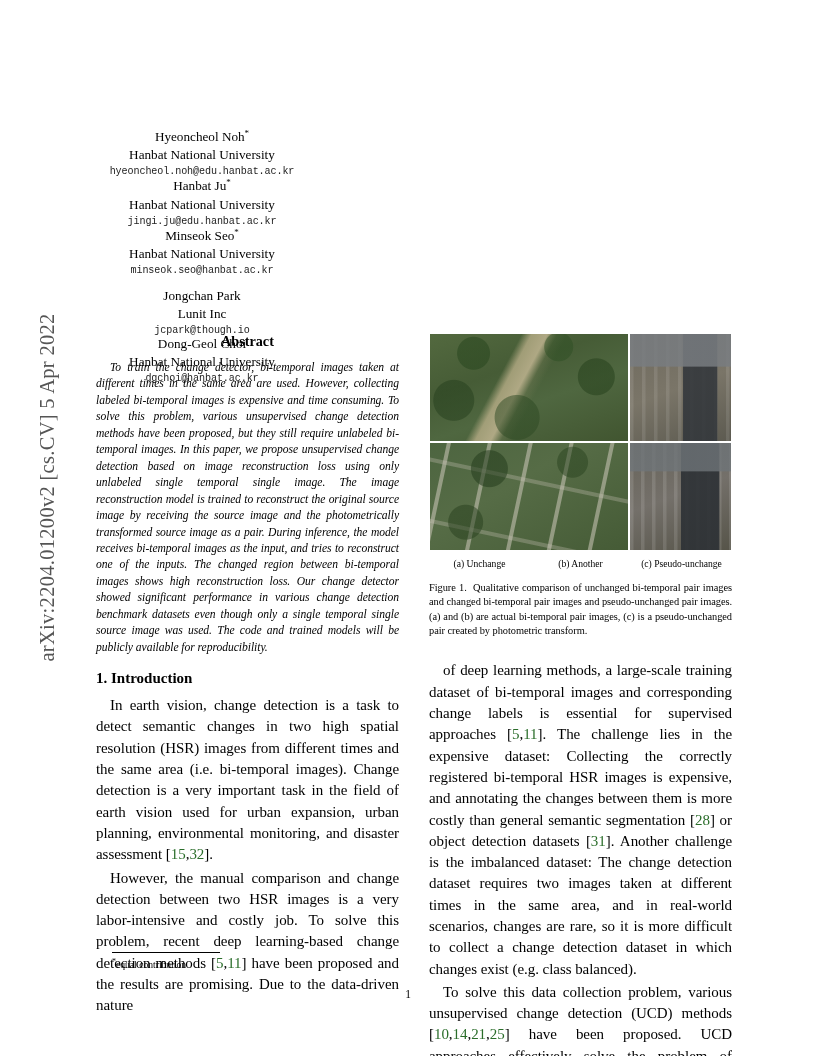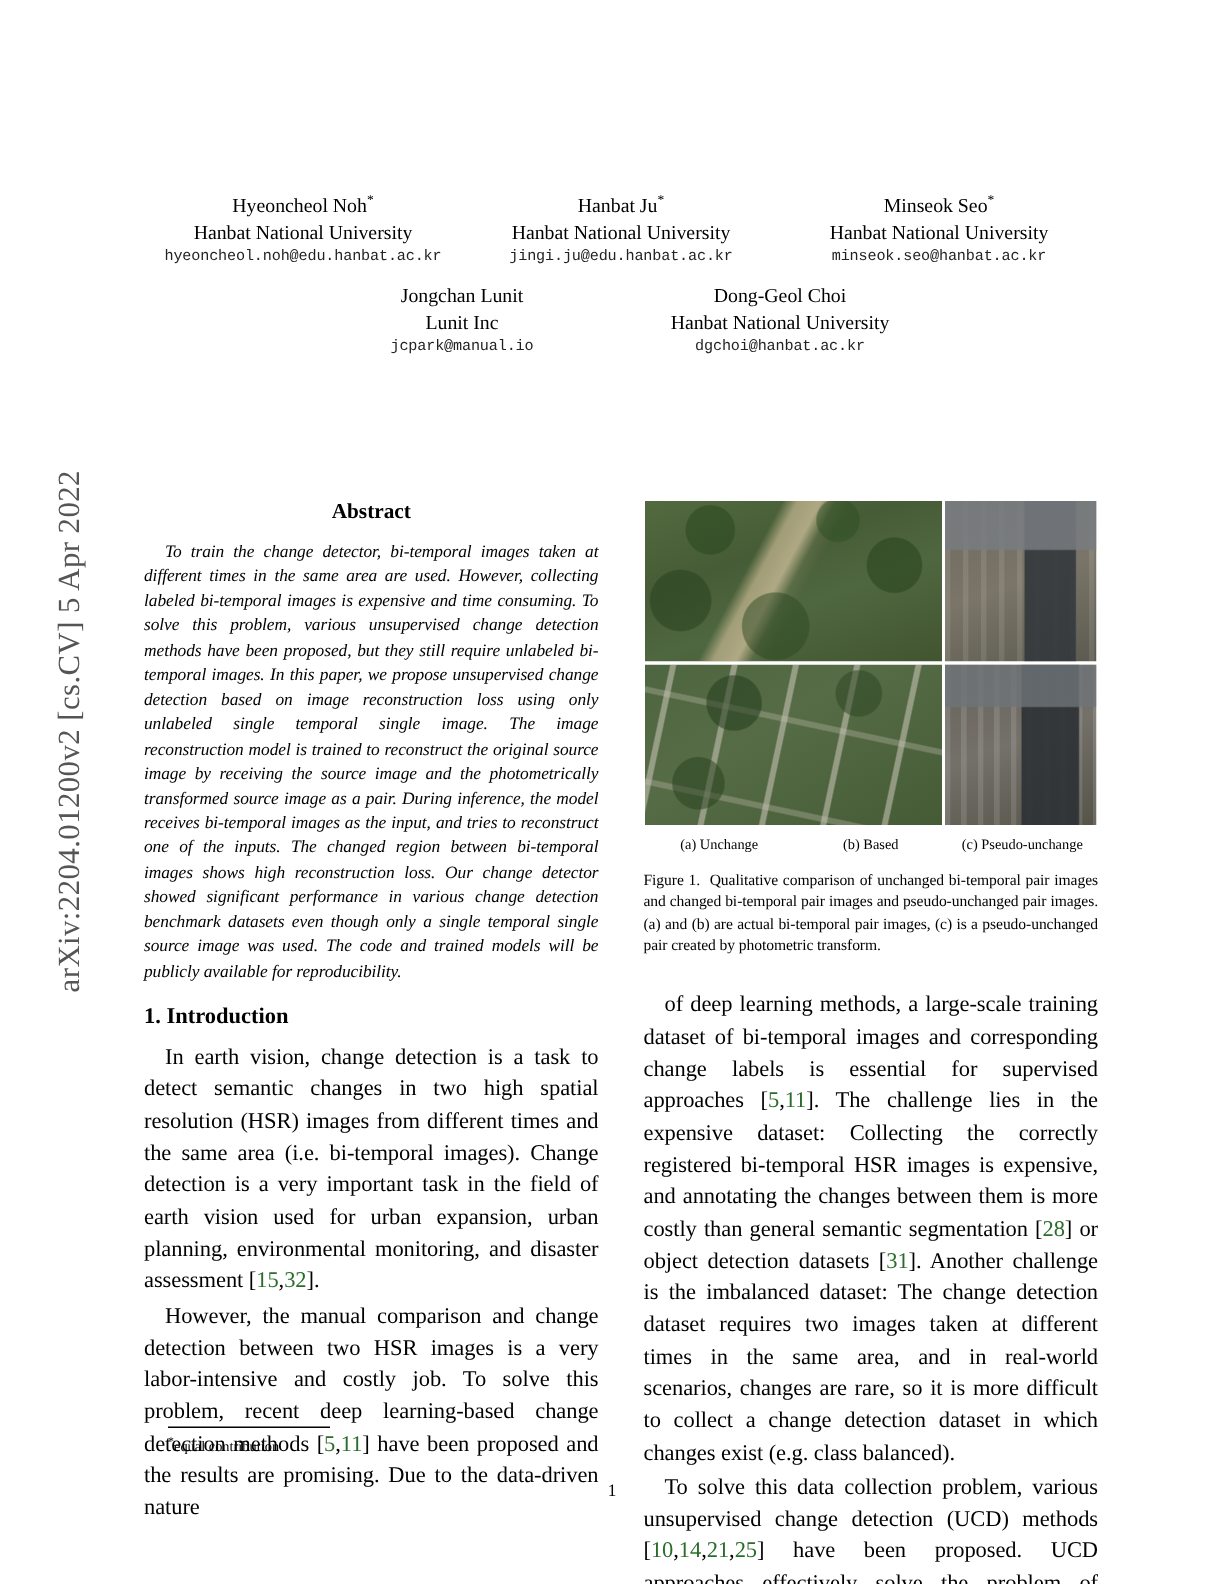--- a/index.html
+++ b/index.html
@@ -44,22 +44,22 @@
     font-size: 17.2px;
     font-weight: bold;
     text-align: center;
     letter-spacing: 0.1px;
     margin: 0 0 26px 0;
   }
 
   
   .author-row {
     display: flex;
-    justify-content: center;
     margin-bottom: 4px;
+    flex-direction: column;
   }
   .author-row.row1 .author-block { width: 212px; }
   .author-row.row2 .author-block { width: 212px; }
   .author-block {
     text-align: center;
     padding: 0 4px;
     box-sizing: border-box;
   }
   .author-name {
     font-size: 13.2px;
@@ -247,23 +247,23 @@
     </div>
     <div class="author-block">
       <div class="author-name"><span>Minseok Seo</span><sup>*</sup></div>
       <div class="author-affil">Hanbat National University</div>
       <div class="author-email">minseok.seo@hanbat.ac.kr</div>
     </div>
   </div>
 
   <div class="author-row row2">
     <div class="author-block">
-      <div class="author-name">Jongchan Lunit</div>
+      <div class="author-name">Jongchan Park</div>
       <div class="author-affil">Lunit Inc</div>
-      <div class="author-email">jcpark@manual.io</div>
+      <div class="author-email">jcpark@though.io</div>
     </div>
     <div class="author-block">
       <div class="author-name">Dong-Geol Choi</div>
       <div class="author-affil">Hanbat National University</div>
       <div class="author-email">dgchoi@hanbat.ac.kr</div>
     </div>
   </div>
 
   <div id="columns">
 
@@ -287,21 +287,21 @@
 
       <div id="figure-block">
         <div id="figure-images">
           <div class="fig-cell aerial-a"></div>
           <div class="fig-cell aerial-c"></div>
           <div class="fig-cell aerial-b"></div>
           <div class="fig-cell aerial-d"></div>
         </div>
         <div id="figure-captions-row">
           <div>(a) Unchange</div>
-          <div>(b) Based</div>
+          <div>(b) Another</div>
           <div>(c) Pseudo-unchange</div>
         </div>
         <div id="figure-caption"><span class="fignum">Figure 1.</span>&nbsp;&nbsp;<span>Qualitative comparison of unchanged bi-temporal pair images and changed bi-temporal pair images and pseudo-unchanged pair images. (a) and (b) are actual bi-temporal pair images, (c) is a pseudo-unchanged pair created by photometric transform.</span></div>
       </div>
 
       <div style="height:22px"></div>
 
       <p class="body"><span>of deep learning methods, a large-scale training dataset of bi-temporal images and corresponding change labels is essential for supervised approaches [</span><span class="cite">5</span><span>,</span><span class="cite">11</span><span>]. The challenge lies in the expensive dataset: Collecting the correctly registered bi-temporal HSR images is expensive, and annotating the changes between them is more costly than general semantic segmentation [</span><span class="cite">28</span><span>] or object detection datasets [</span><span class="cite">31</span><span>]. Another challenge is the imbalanced dataset: The change detection dataset requires two images taken at different times in the same area, and in real-world scenarios, changes are rare, so it is more difficult to collect a change detection dataset in which changes exist (e.g. class balanced).</span></p>
 
       <p class="body"><span>To solve this data collection problem, various unsupervised change detection (UCD) methods [</span><span class="cite">10</span><span>,</span><span class="cite">14</span><span>,</span><span class="cite">21</span><span>,</span><span class="cite">25</span><span>] have been proposed. UCD approaches effectively solve the problem of expensive annotations in change detection, but they</span></p>

